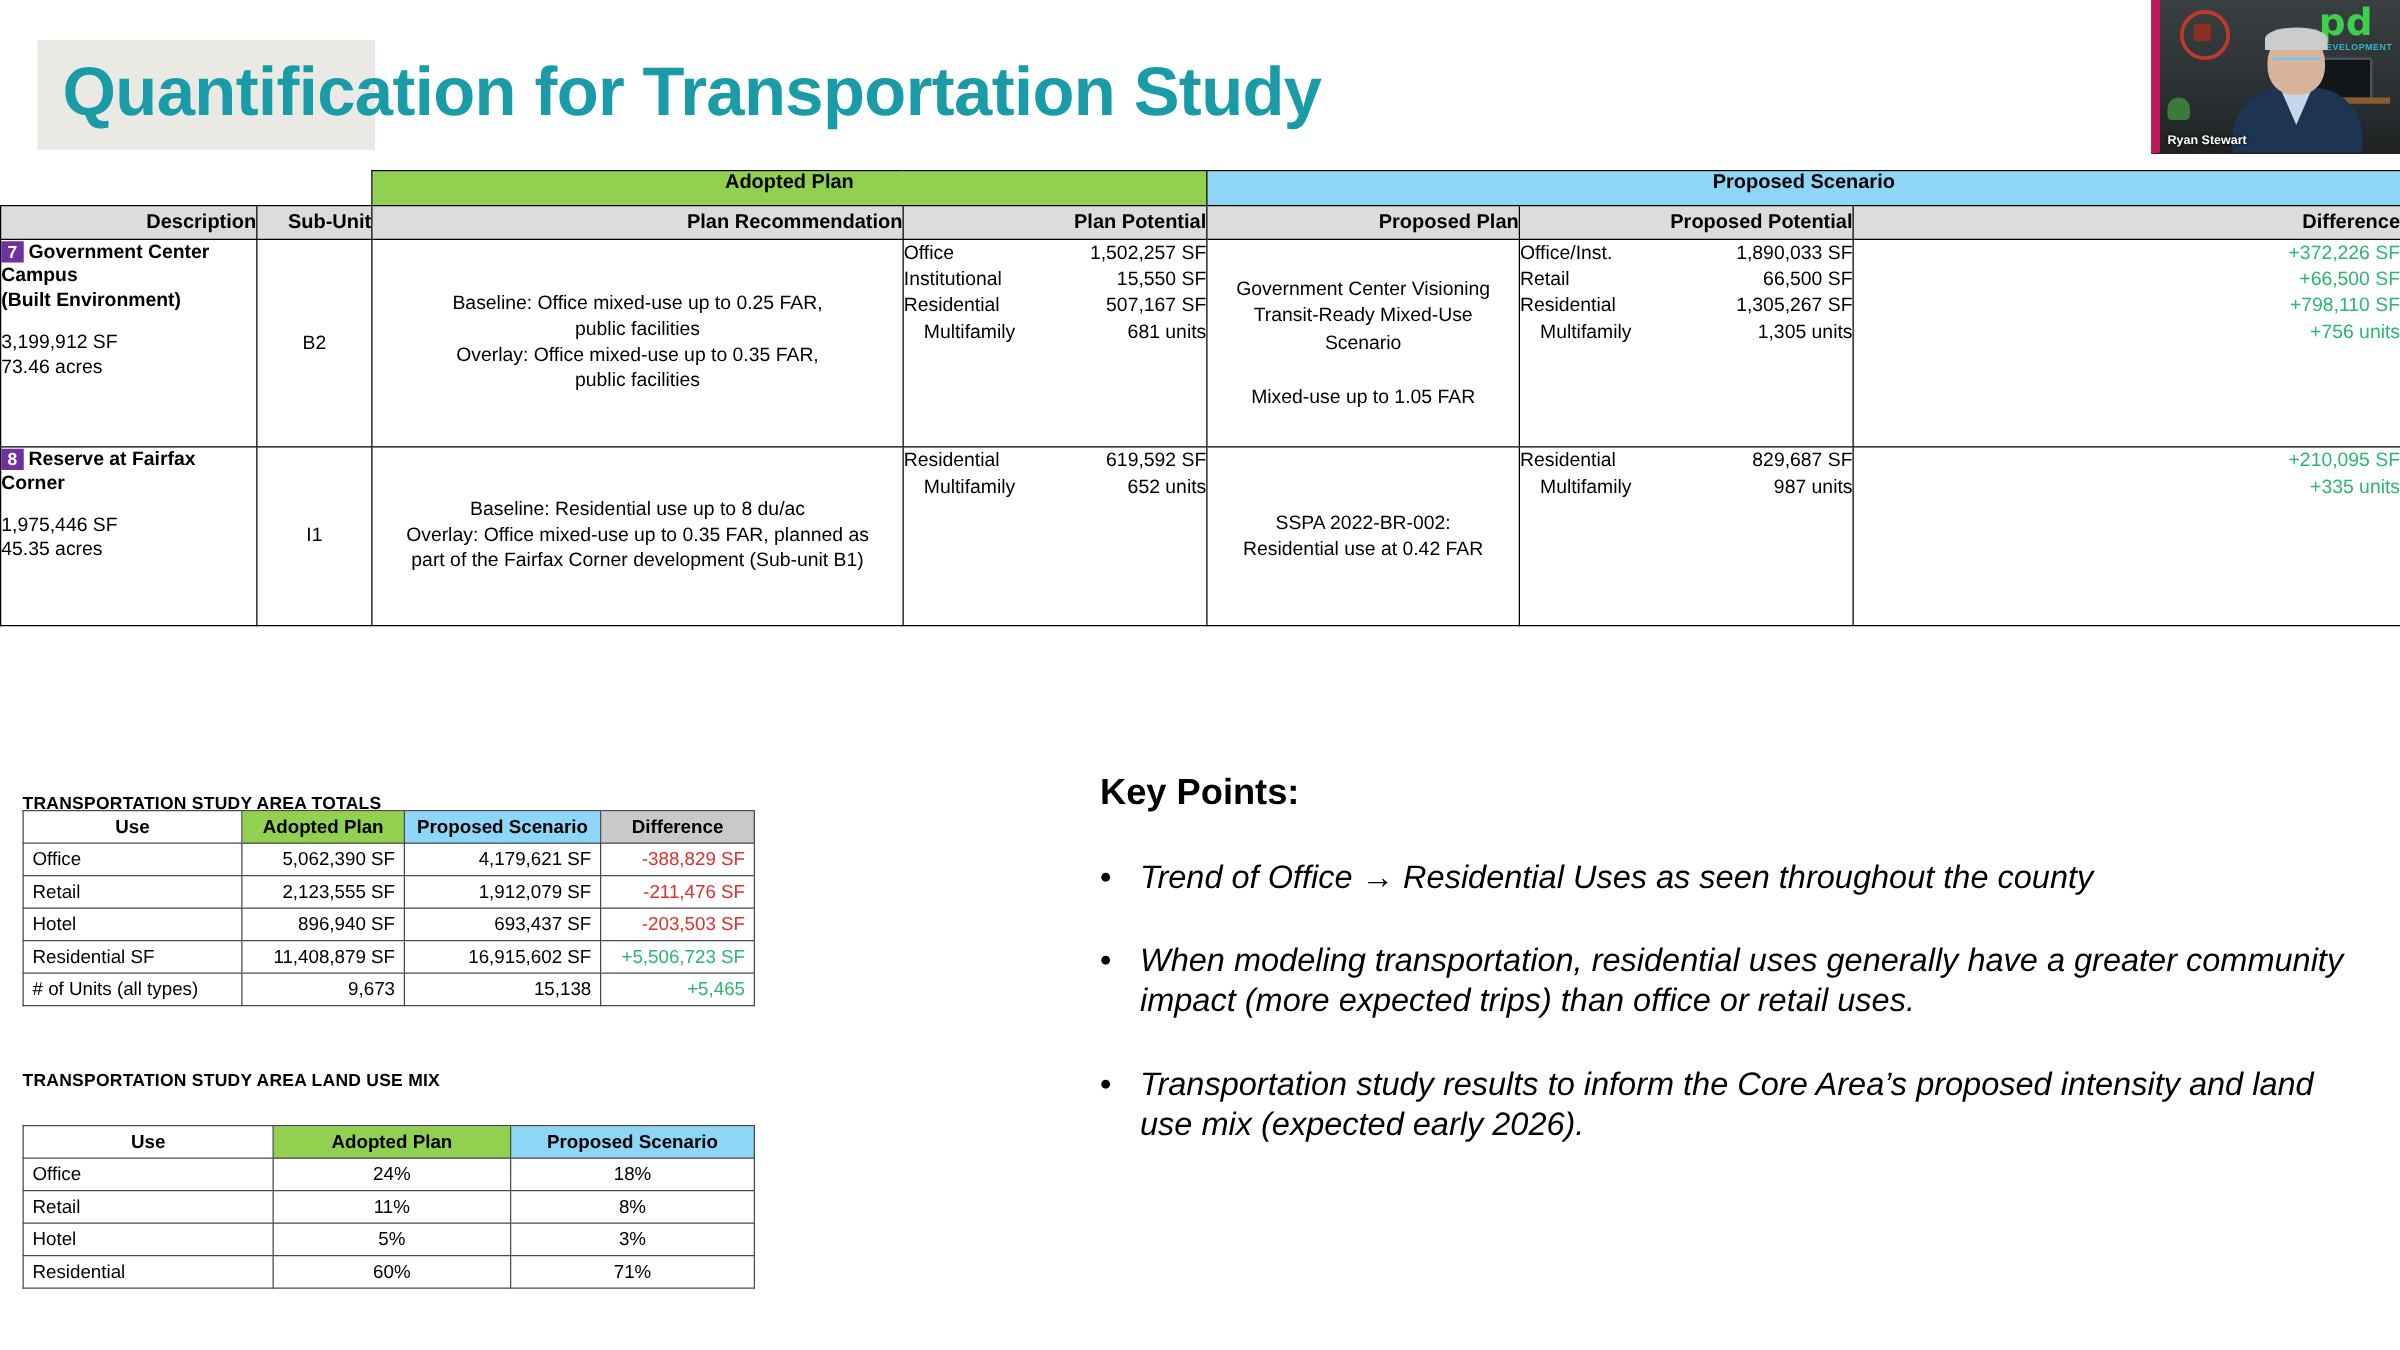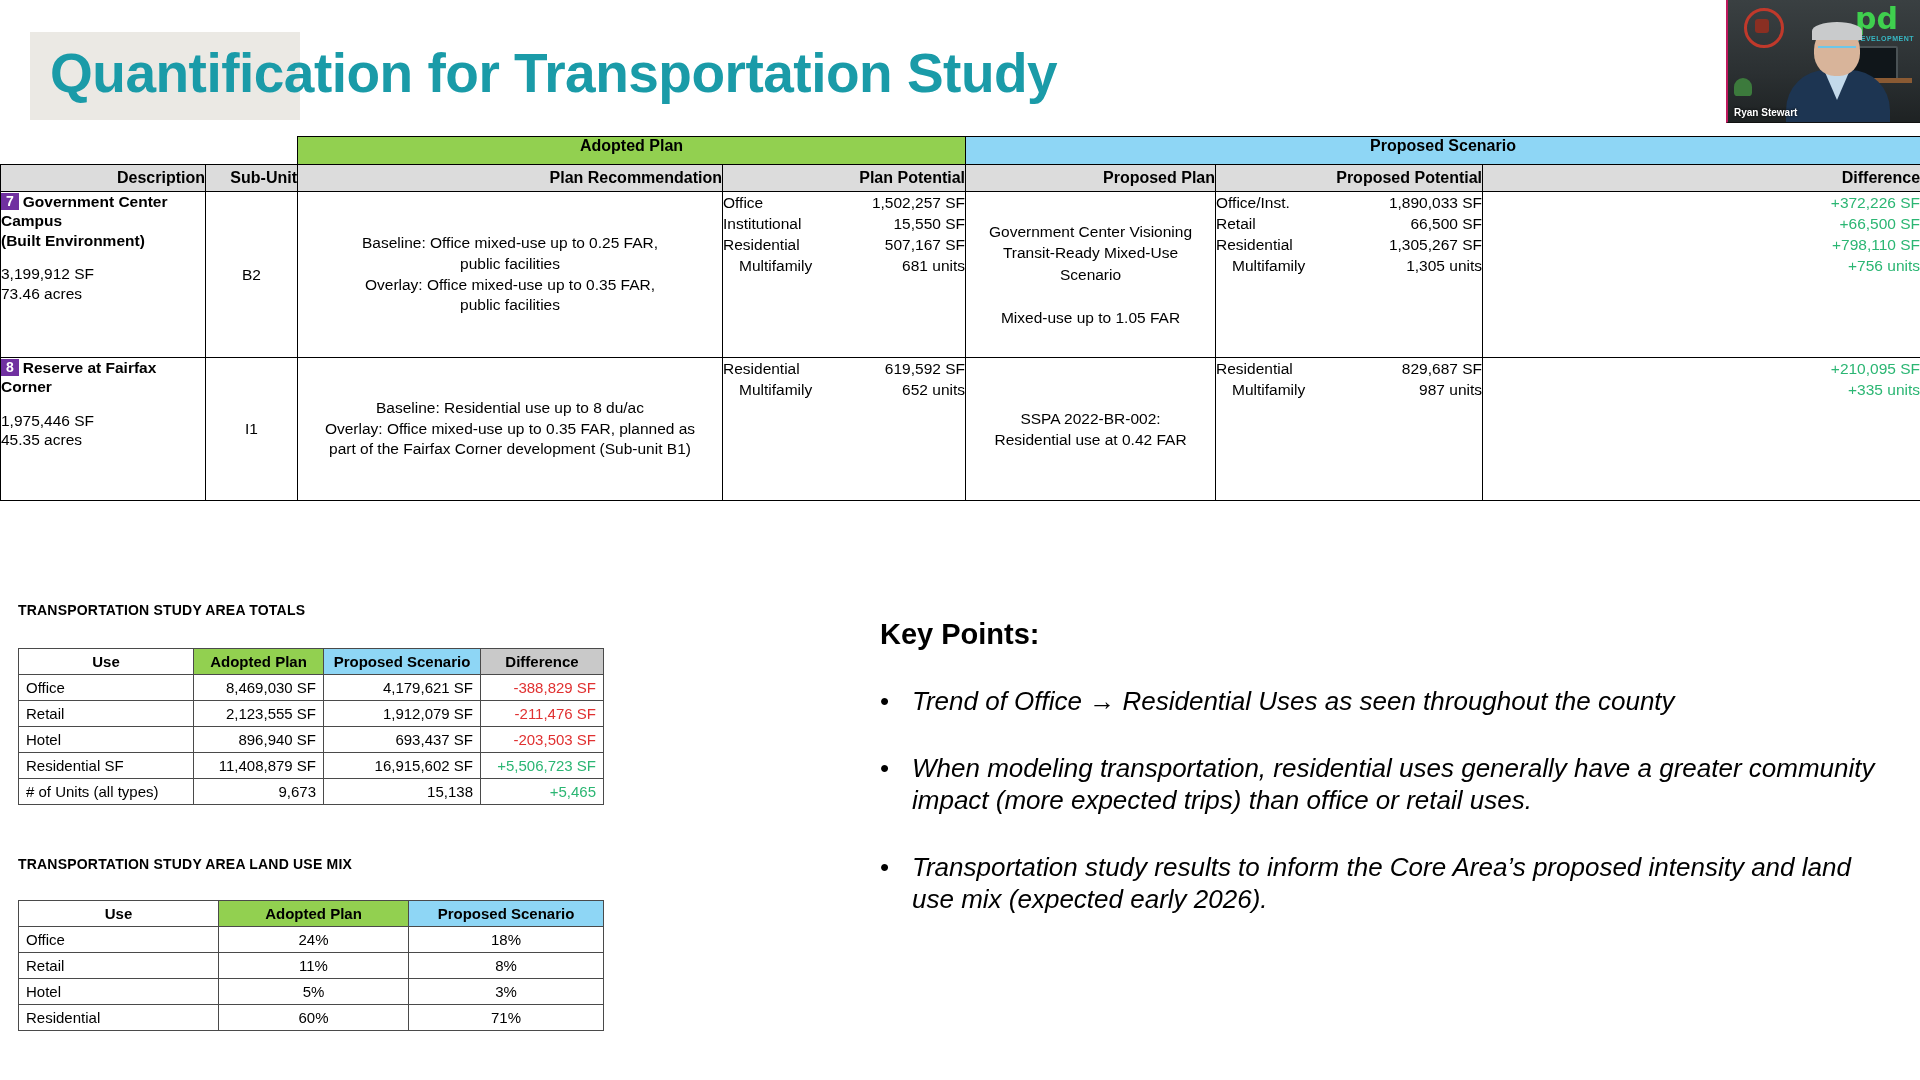--- a/index.html
+++ b/index.html
@@ -39,21 +39,21 @@
 
   
   #video-tile {
     position: absolute;
     right: 0;
     top: 0;
     width: 192px;
     height: 122px;
     background: #2e3334;
     overflow: hidden;
-    border-left: 2px solid #be185d;
+    border-left: 7px solid #be185d;
     border-bottom: 1px solid #111;
   }
   .vt-wall {
     position: absolute; left:0; top:0; width:100%; height:100%;
     background: linear-gradient(180deg,#3a4042 0%, #2b3032 60%, #1e2223 100%);
   }
   .vt-logo-ring {
     position: absolute; left: 16px; top: 8px; width: 34px; height: 34px;
     border: 3px solid #c0392b; border-radius: 50%;
   }
@@ -197,21 +197,21 @@
   .diff-row { line-height: 1.36; white-space: nowrap; }
   .pos { color: #2bb673; }
   .neg { color: #e03131; }
 
   
   .mini-title {
     font-size: 14px;
     font-weight: bold;
     letter-spacing: 0.2px;
   }
-  #totals-title { position: absolute; left: 18px; top: 602px; }
+  #totals-title { position: absolute; left: 18px; top: 634px; }
   #totals-table { position: absolute; left: 18px; top: 648px; width: 585px; }
   #mix-title { position: absolute; left: 18px; top: 856px; }
   #mix-table  { position: absolute; left: 18px; top: 900px; width: 585px; }
 
   table.mini {
     border-collapse: collapse;
     table-layout: fixed;
     width: 100%;
     font-size: 15px;
     border-radius: 29px;
@@ -408,21 +408,21 @@
       <tr>
         <th class="h-use">Use</th>
         <th class="h-adopted">Adopted Plan</th>
         <th class="h-proposed">Proposed Scenario</th>
         <th class="h-diff">Difference</th>
       </tr>
     </thead>
     <tbody>
         <tr>
           <td class="c-use">Office</td>
-          <td class="c-num">8,469,030 SF</td>
+          <td class="c-num">5,062,390 SF</td>
           <td class="c-num">4,179,621 SF</td>
           <td class="c-num neg">-388,829 SF</td>
         </tr>
         <tr>
           <td class="c-use">Retail</td>
           <td class="c-num">2,123,555 SF</td>
           <td class="c-num">1,912,079 SF</td>
           <td class="c-num neg">-211,476 SF</td>
         </tr>
         <tr>

